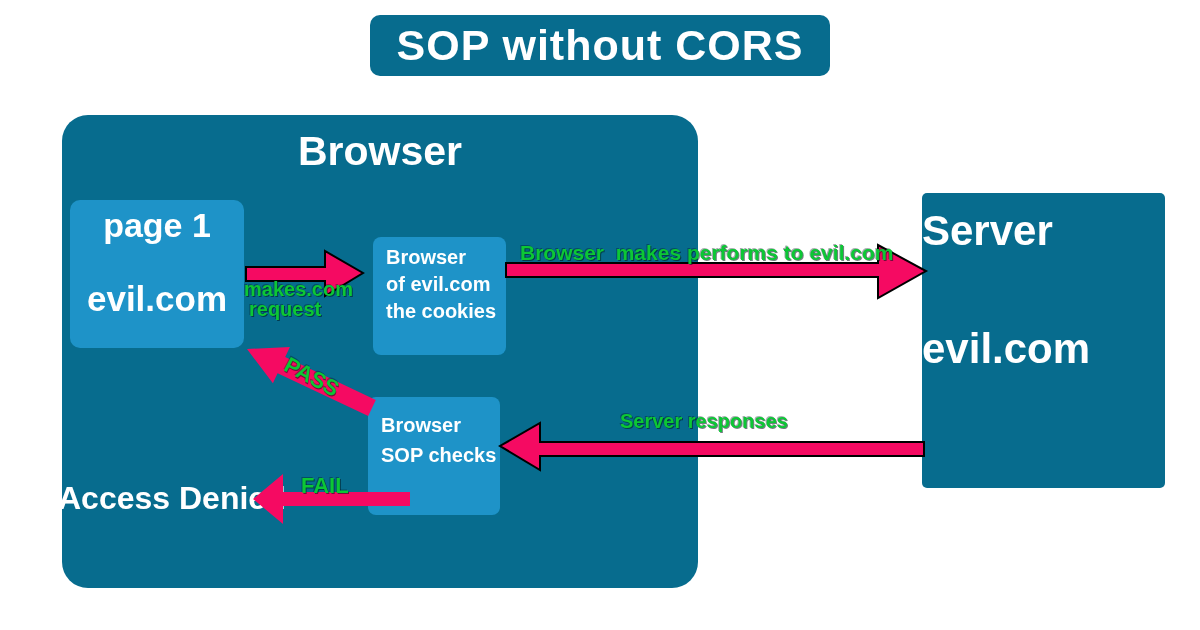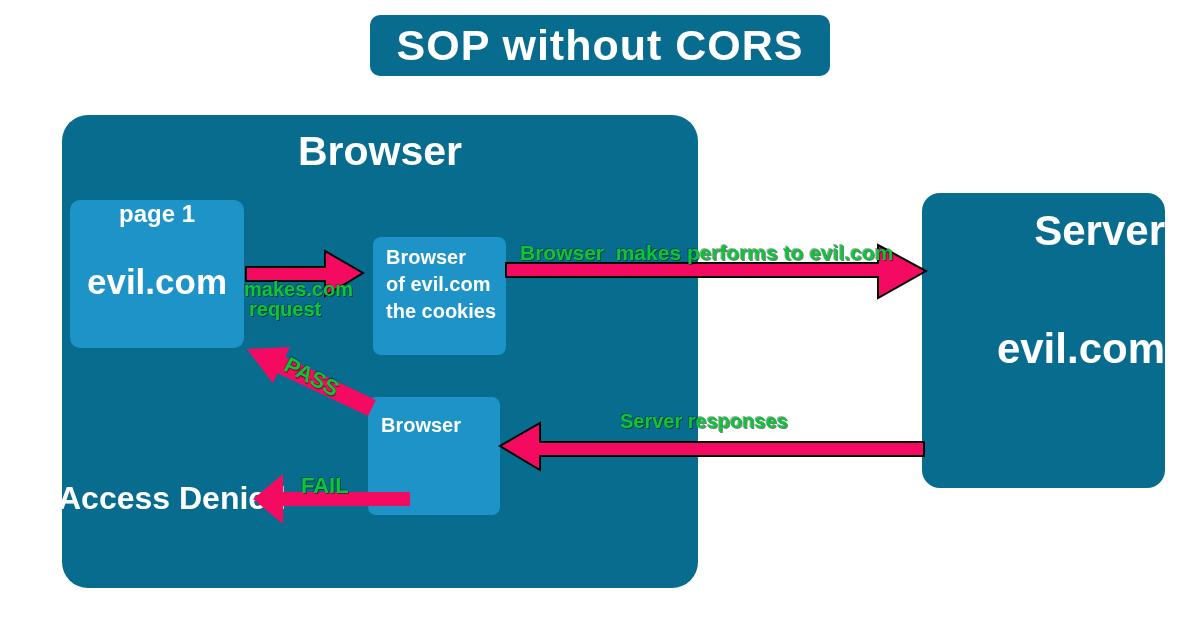--- a/index.html
+++ b/index.html
@@ -14,27 +14,27 @@
   .stage{position:relative;width:1200px;height:630px;background:#ffffff;overflow:hidden;}
   .box{position:absolute;background:var(--teal);color:var(--white);}
   .lightbox{position:absolute;background:var(--light-blue);color:var(--white);}
   .title-box{left:370px;top:15px;width:460px;height:61px;border-radius:10px;
     display:flex;align-items:center;justify-content:center;
     font-size:43px;font-weight:bold;letter-spacing:1px;}
   .browser-box{left:62px;top:115px;width:636px;height:473px;border-radius:26px;}
   .browser-title{position:absolute;left:0;top:13px;width:100%;text-align:center;
     font-size:41px;font-weight:bold;color:var(--white);}
   .page1-box{left:70px;top:200px;width:174px;height:148px;border-radius:10px;text-align:center;}
-  .page1-title{font-size:24px;font-weight:bold;}
+  .page1-title{margin-top:6px;font-size:34px;font-weight:bold;}
   .page1-domain{margin-top:34px;font-size:35px;font-weight:bold;}
   .cookies-box{left:373px;top:237px;width:133px;height:118px;border-radius:8px;
     padding:7px 0 0 13px;font-size:20px;font-weight:bold;line-height:27px;}
   .sop-box{left:368px;top:397px;width:132px;height:118px;border-radius:8px;
     padding:13px 0 0 13px;font-size:20px;font-weight:bold;line-height:30px;}
-  .server-box{left:922px;top:193px;width:243px;height:295px;border-radius:18px;text-align:right;}
+  .server-box{left:922px;top:193px;width:243px;height:295px;border-radius:5px;text-align:left;}
   .server-title{margin-top:14px;font-size:42px;font-weight:bold;}
   .server-domain{margin-top:70px;font-size:42px;font-weight:bold;}
   .access-denied{position:absolute;left:58px;top:480px;color:var(--white);
     font-size:32px;font-weight:bold;}
   .glabel{position:absolute;color:var(--green);font-weight:bold;white-space:pre;
     text-shadow:1px 1px 0 rgba(0,20,25,0.55), -1px -1px 0 rgba(0,20,25,0.35);}
   .lbl-request{left:249px;top:250px;font-size:20px;margin-top:48px;}
   .lbl-bank{left:244px;top:278px;font-size:20px;}
   .lbl-toserver{left:520px;top:241px;font-size:21px;}
   .lbl-response{left:620px;top:410px;font-size:20px;}
@@ -63,20 +63,21 @@
   </div>
 
   <div class="lightbox cookies-box">
     <div>Browser</div>
     <div>of evil.com</div>
     <div>the cookies</div>
   </div>
 
   <div class="lightbox sop-box">
     <div>Browser</div>
+    <div>SOP checks</div>
   </div>
 
   <div class="box server-box">
     <div class="server-title">Server</div>
     <div class="server-domain">evil.com</div>
   </div>
 
   <div class="access-denied">Access Denied</div>
 
   <svg class="arrows" viewBox="0 0 1200 630">

